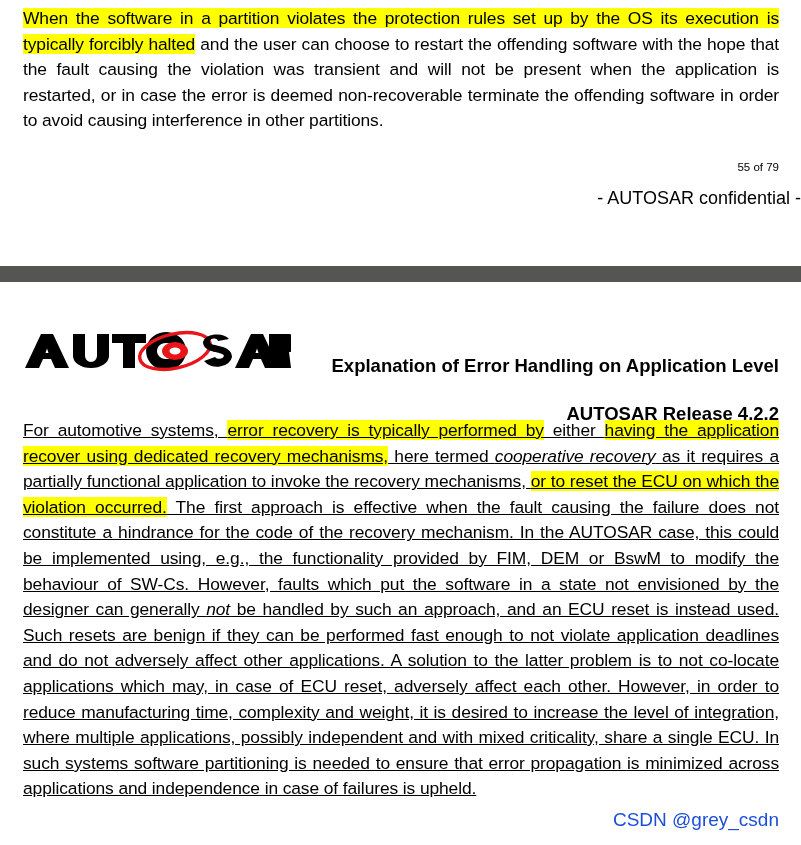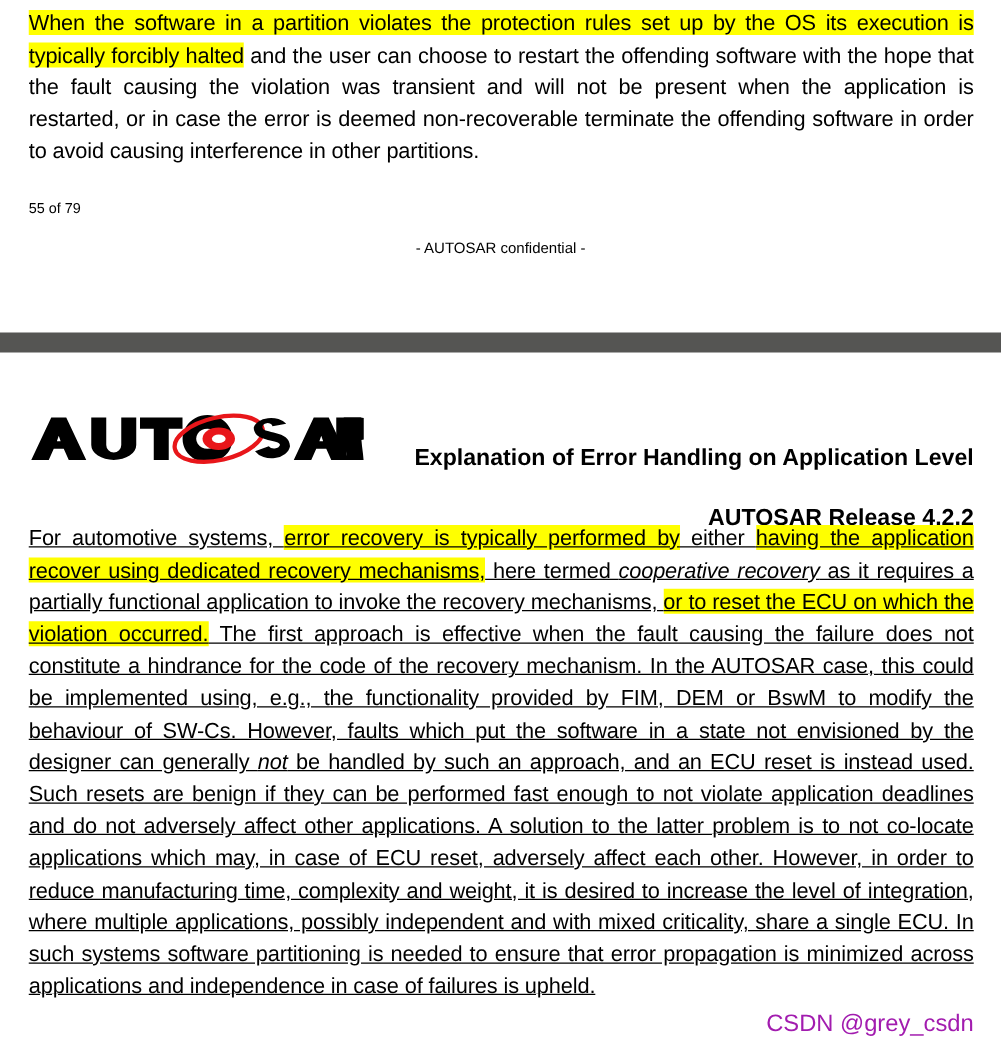--- a/index.html
+++ b/index.html
@@ -51,34 +51,34 @@
     left: 23px;
     top: 6px;
     width: 756px;
   }
   .footer-row {
     position: absolute;
     left: 23px;
     width: 756px;
     top: 160px;
     display: flex;
-    justify-content: flex-start;
+    justify-content: flex-end;
     align-items: baseline;
     font-size: 11.5px;
     line-height: 14px;
   }
   .footer-left { white-space: nowrap; }
   .footer-right { white-space: nowrap; letter-spacing: -0.1px; }
   .confidential {
     position: absolute;
     left: 0;
     width: 801px;
     top: 188px;
-    text-align: center;
-    font-size: 12px;
+    text-align: right;
+    font-size: 18px;
     line-height: 20px;
   }
 
   
   #separator {
     position: absolute;
     left: 0;
     top: 266px;
     width: 801px;
     height: 16px;
@@ -127,21 +127,21 @@
     width: 756px;
     text-decoration: underline;
   }
 
   .watermark {
     position: absolute;
     right: 22px;
     bottom: 14px;
     font-size: 19px;
     line-height: 22px;
-    color: #a21caf;
+    color: #1d4ed8;
     white-space: nowrap;
     user-select: none;
   }
 </style>
 </head>
 <body>
 
 <div class="page" id="page-one">
 
   <div class="body-text para"><span class="hl">When the software in a partition violates the protection rules set up by the OS its execution is typically forcibly halted</span><span> and the user can choose to restart the offending software with the hope that the fault causing the violation was transient and will not be present when the application is restarted, or in case the error is deemed non-recoverable terminate the offending software in order to avoid causing interference in other partitions.</span></div>

